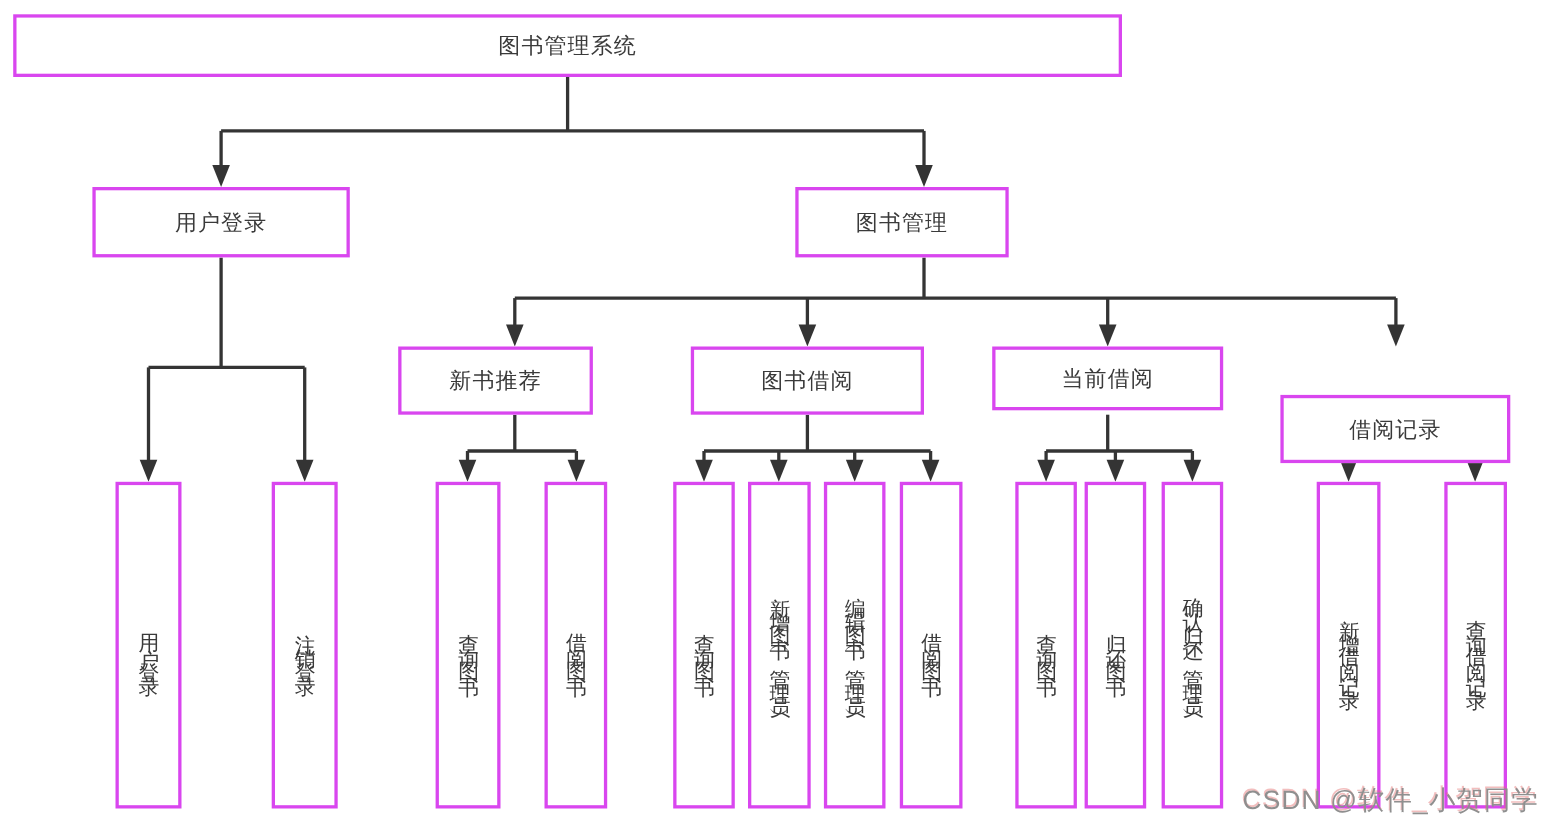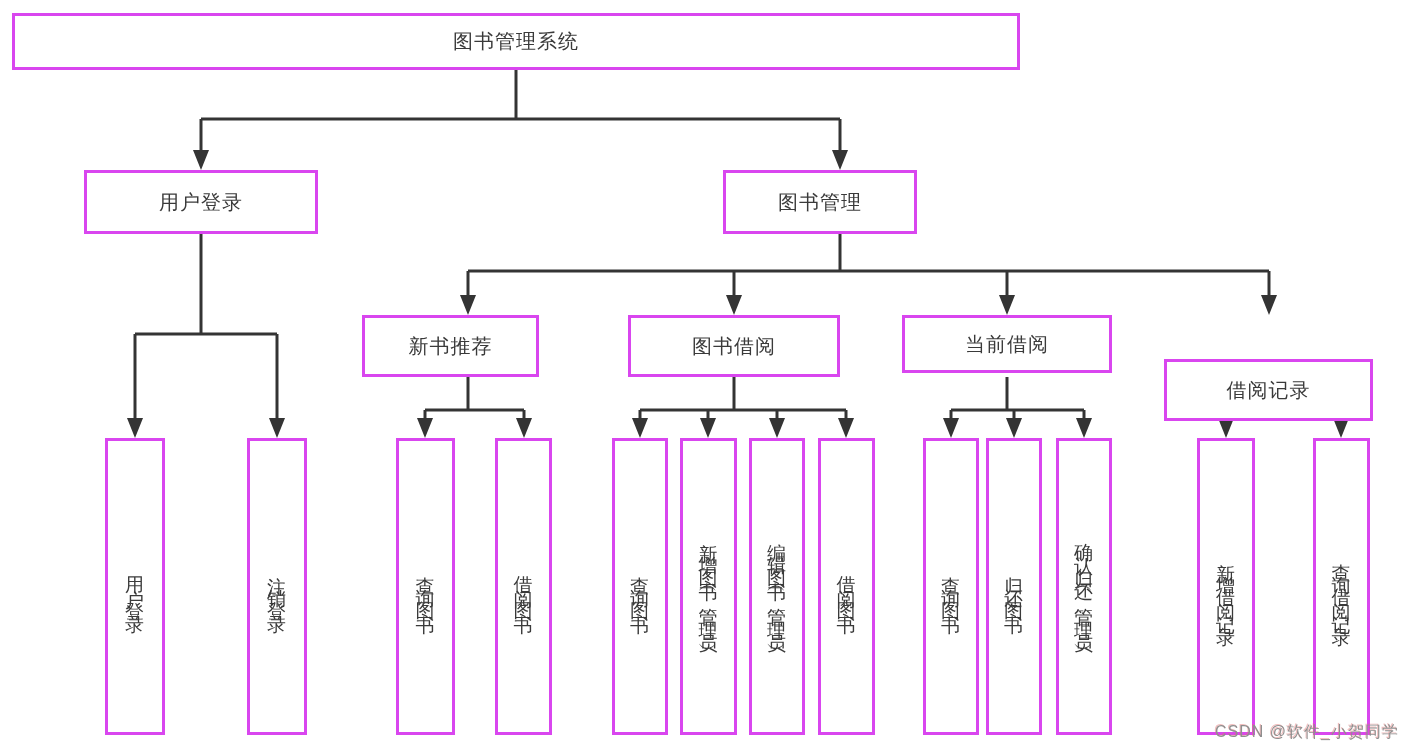--- a/index.html
+++ b/index.html
@@ -23,21 +23,21 @@
   .leaf .vlabel{
     writing-mode:vertical-rl;
     letter-spacing:13px;
     font-size:19px;
     line-height:1;
     white-space:nowrap;
   }
   #watermark{
     position:absolute;
     right:6px;bottom:4px;
-    font-size:16px;
+    font-size:24px;
     color:#8f8f8f;
     text-shadow:-1px -1px 0 rgba(226,110,110,0.45);
     letter-spacing:1px;
     white-space:nowrap;
   }
 </style>
 </head>
 <body>
 
 <div id="stage">

